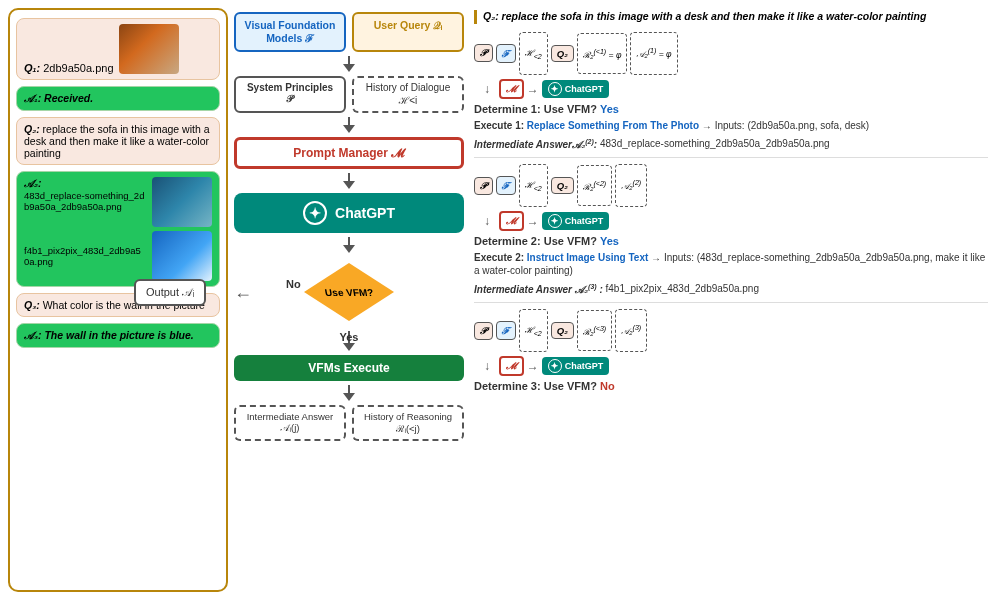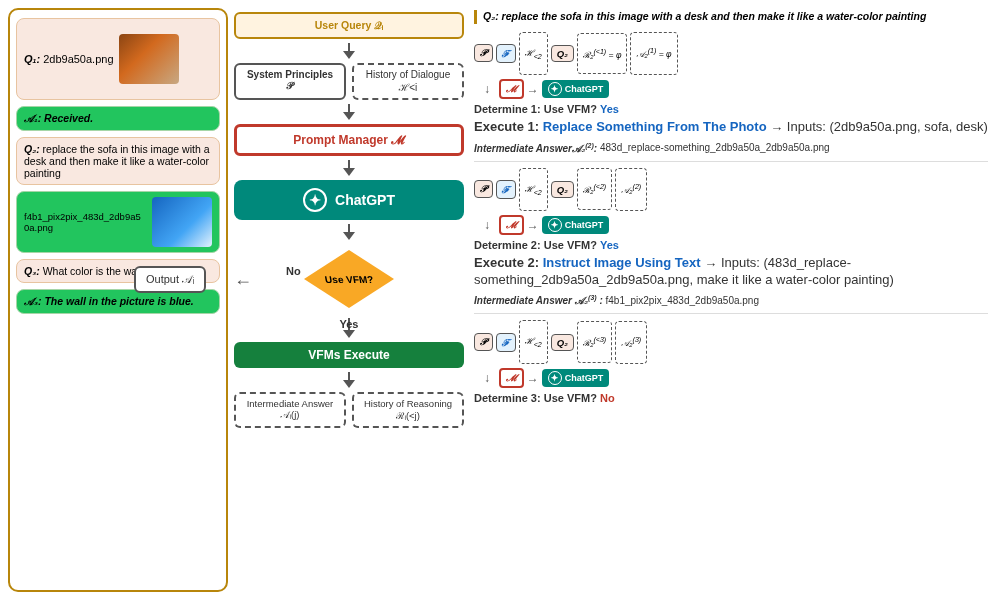--- a/index.html
+++ b/index.html
@@ -48,24 +48,24 @@
       border: 1px solid #a5d6a7;
       display: flex;
       align-items: flex-start;
       gap: 4px;
     }
 
     .chat-item-with-img {
       background: #f9e8e0;
       border: 1px solid #e8c4a0;
       border-radius: 8px;
-      padding: 15px 7px;
+      padding: 5px 7px;
       display: flex;
       gap: 5px;
-      align-items: center;
+      align-items: flex-end;
     }
 
     .chat-img {
       width: 60px;
       height: 50px;
       border-radius: 4px;
       flex-shrink: 0;
     }
 
     .sofa-img { background: linear-gradient(135deg, #8B4513 0%, #D2691E 40%, #c8a882 100%); }
@@ -305,21 +305,21 @@
       display: flex;
       align-items: center;
       justify-content: center;
       font-size: 9px;
     }
 
     .determine-text { font-weight: bold; font-size: 11px; color: #333; }
     .determine-yes { color: #1565C0; font-weight: bold; }
     .determine-no { color: #c0392b; font-weight: bold; }
 
-    .execute-text { font-size: 13px; color: #333; line-height: 1.3; }
+    .execute-text { font-size: 10px; color: #333; line-height: 1.3; }
     .execute-link { color: #1565C0; font-weight: bold; }
 
     .answer-text { font-size: 10px; color: #333; line-height: 1.3; }
     .answer-italic { font-style: italic; font-weight: bold; }
 
     .section-divider {
       border-top: 1px solid #ddd;
       margin: 2px 0;
     }
 
@@ -367,40 +367,50 @@
     <div class="assistant-a chat-item">
       <span class="italic-label">𝒜₁: Received.</span>
     </div>
 
     <div class="chat-item user-q">
       <span class="italic-label">Q₂:</span>
       <span>replace the sofa in this image with a desk and then make it like a water-color painting</span>
     </div>
 
     <div class="chat-item assistant-a" style="flex-direction:column; gap:4px;">
+      <div style="display:flex; gap:6px; align-items:flex-start;">
+        <div>
+          <span class="italic-label">𝒜₂:</span>
+          <div style="font-size:9.5px; word-break:break-all;">483d_replace-something_2db9a50a_2db9a50a.png</div>
+        </div>
+        <div class="chat-img desk-img"></div>
+      </div>
       <div style="display:flex; gap:6px; align-items:center;">
         <div style="font-size:9.5px; word-break:break-all; flex:1;">f4b1_pix2pix_483d_2db9a50a.png</div>
         <div class="chat-img blue-wall-img"></div>
       </div>
     </div>
 
     <div class="chat-item user-q">
       <span class="italic-label">Q₃:</span>
       <span>What color is the wall in the picture</span>
     </div>
 
     <div class="chat-item assistant-a">
       <span class="italic-label">𝒜₃: The wall in the picture is blue.</span>
     </div>
 
   </div>
 
   <div class="middle-panel">
 
     <div class="top-boxes">
+      <div class="box-blue">
+        <span>Visual Foundation Models ℱ</span>
+      </div>
       <div class="box-brown">
         <span>User Query 𝒬ᵢ</span>
       </div>
     </div>
 
     <div class="full-arrow-down">
       <div class="arrow-line" style="height:8px;"></div>
       <div class="arrow-tip-down"></div>
     </div>
 

